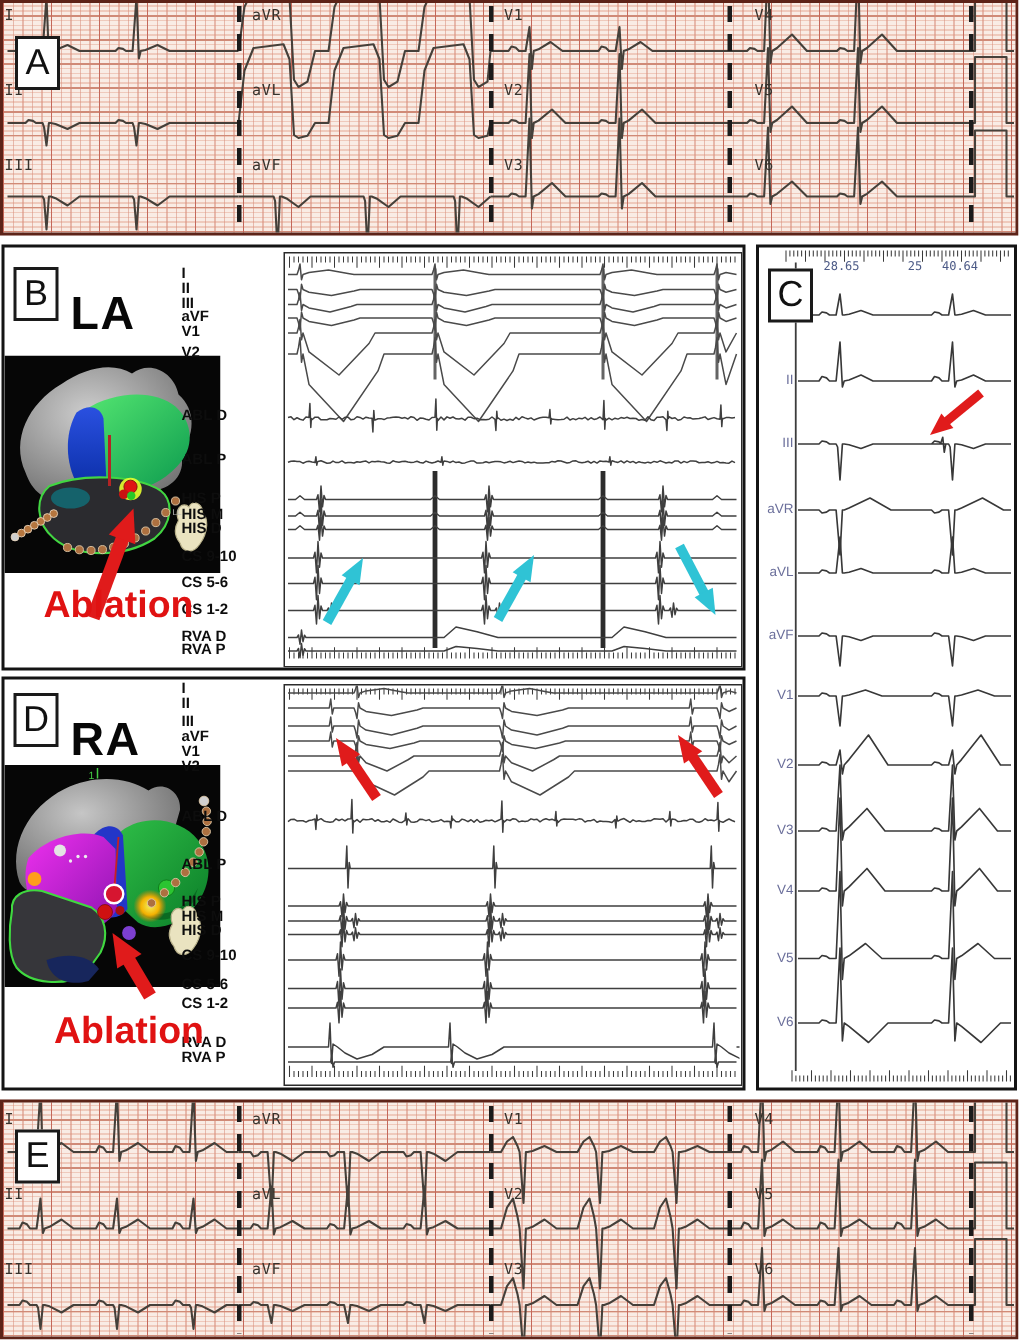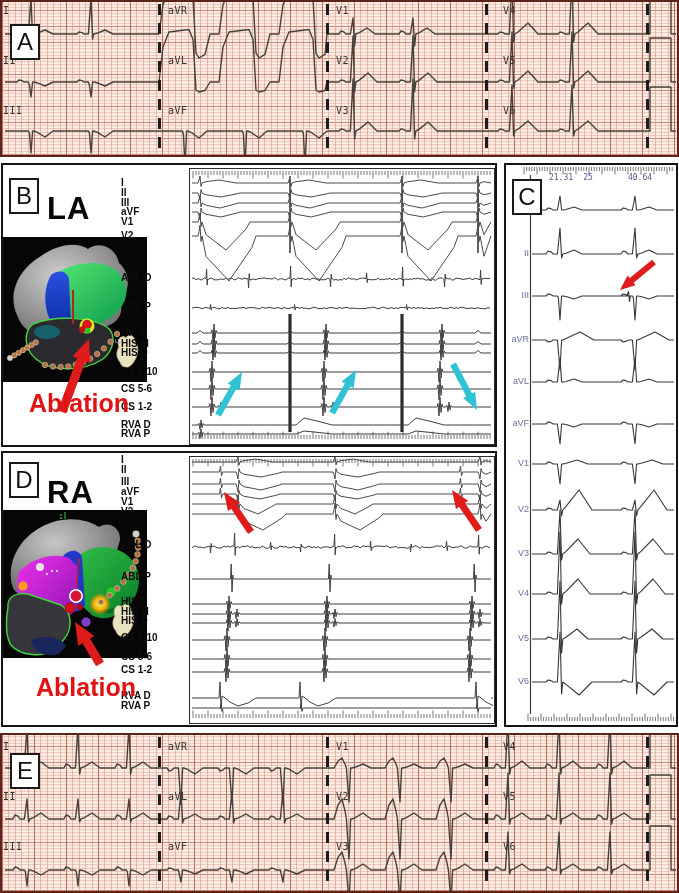--- a/index.html
+++ b/index.html
@@ -529,22 +529,22 @@
       <div class="c-lab" style="left: 0px; top: 211px;">aVL</div>
       <div class="c-lab" style="left: 0px; top: 253px;">aVF</div>
       <div class="c-lab" style="left: 0px; top: 293px;">V1</div>
       <div class="c-lab" style="left: 0px; top: 339px;">V2</div>
       <div class="c-lab" style="left: 0px; top: 383px;">V3</div>
       <div class="c-lab" style="left: 0px; top: 423px;">V4</div>
       <div class="c-lab" style="left: 0px; top: 468px;">V5</div>
       <div class="c-lab" style="left: 0px; top: 511px;">V6</div>
     </div>
   <div id="timesC">
-      <div class="c-time" style="left: 35px; top: 8px; width: 40px;">21.31</div>
-      <div class="c-time" style="left: 62px; top: 8px; width: 40px;">25</div>
+      <div class="c-time" style="left: 35px; top: 8px; width: 40px;">28.65</div>
+      <div class="c-time" style="left: 84px; top: 8px; width: 40px;">25</div>
       <div class="c-time" style="left: 114px; top: 8px; width: 40px;">40.64</div>
     </div>
   <div class="plab" style="left:6px;top:14px;">
       <span>C</span>
     </div>
 </div>
 
 <div id="panelD" class="panel-box" style="left:1px;top:451px;width:496px;height:276px;">
   <div class="plab" style="left:6px;top:9px;">
       <span>D</span>

